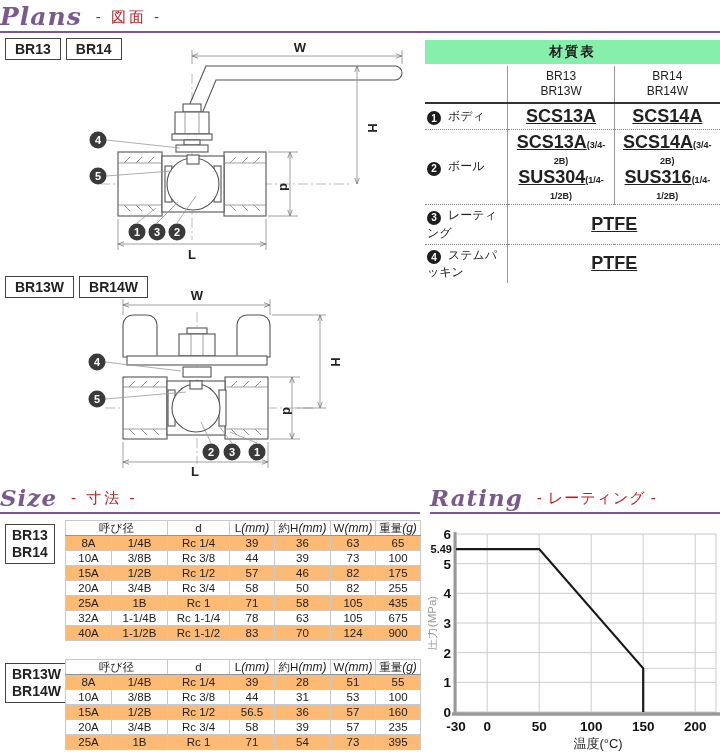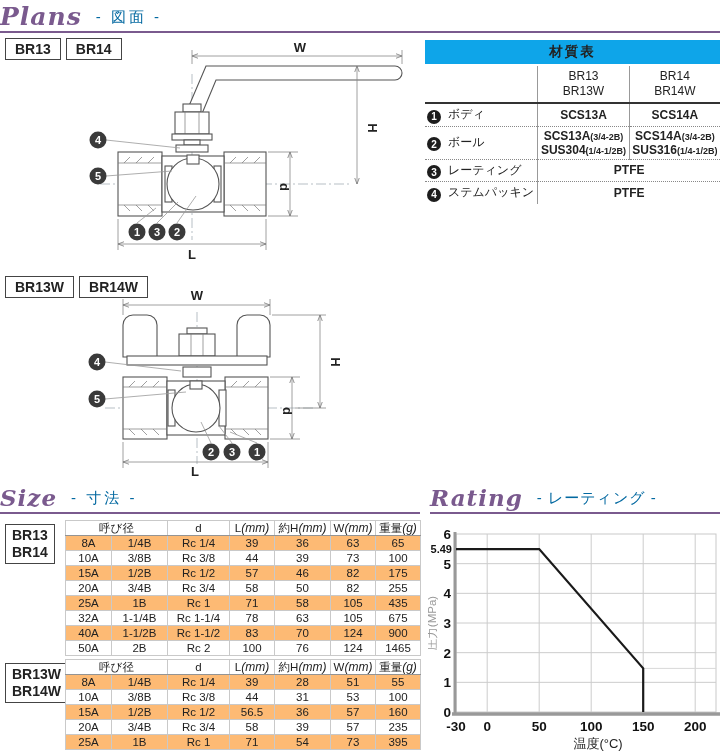--- a/index.html
+++ b/index.html
@@ -3,21 +3,21 @@
 <meta charset="utf-8">
 <style>
   html,body{margin:0;padding:0;background:#fff;}
   .page{position:relative;width:720px;height:756px;background:#fff;overflow:hidden;
         font-family:"Liberation Sans",sans-serif;color:#222;}
 
   
   .sec-head{position:absolute;border-bottom:2.5px solid #7a5a8e;height:29px;}
   .script{font-family:"DejaVu Serif",serif;font-style:italic;font-weight:bold;
           font-size:25px;color:#7a5a8e;letter-spacing:1px;line-height:29px;}
-  .sub{font-size:15px;color:#0369a1;letter-spacing:3px;margin-left:14px;vertical-align:3px;text-align:right;}
+  .sub{font-size:15px;color:#b91c1c;letter-spacing:3px;margin-left:14px;vertical-align:3px;text-align:right;}
 
   
   .tag-row{position:absolute;display:flex;gap:5px;}
   .tag{border:1.5px solid #444;background:#fff;font-weight:bold;font-size:14px;
        padding:1px 9px;line-height:18px;}
   .side-tag{position:absolute;border:1.5px solid #444;background:#fff;font-weight:bold;
             font-size:14px;text-align:center;padding:2px 6px;line-height:17px;}
   .side-tag span{display:block;}
 
   
@@ -26,35 +26,35 @@
   .thin{stroke:#777;stroke-width:0.7;fill:none;}
   .cl{stroke:#9aa4ad;stroke-width:0.7;stroke-dasharray:10 3 2 3;fill:none;}
   .dim{stroke:#888;stroke-width:0.8;fill:none;}
   .dimtxt{font:600 13px "Liberation Sans",sans-serif;fill:#222;text-anchor:middle;}
   .ldr{stroke:#999;stroke-width:0.8;fill:none;}
   .co circle{fill:#3a3a3a;stroke:none;}
   .co text{font:bold 11px "Liberation Sans",sans-serif;fill:#fff;text-anchor:middle;}
 
   
   .mat-wrap{position:absolute;left:425px;top:40px;width:295px;}
-  .mat-title{background:#0ea5e9;text-align:center;font-weight:bold;font-size:13.5px;
+  .mat-title{background:#86efac;text-align:center;font-weight:bold;font-size:13.5px;
              padding:3px 0;letter-spacing:2px;}
   table.mat{width:100%;border-collapse:collapse;font-size:12px;margin-top:2px;}
   .mat td{vertical-align:middle;}
   .mat td+td{border-left:1px solid #999;}
   .mat tr.hdr td{border-bottom:2px solid #333;text-align:center;line-height:1.25;
                  padding:3px 0;color:#222;}
   .mat tr.body td{border-top:1px dotted #888;padding:2px 2px;}
   .mat tr.body:first-of-type td{border-top:none;}
   .mat td.lbl{display:table-cell;padding-left:3px;}
   .cnum{display:inline-flex;width:14px;height:14px;border-radius:50%;background:#1d1d1d;
         color:#fff;font-size:10px;font-weight:bold;align-items:center;justify-content:center;
         margin-right:7px;vertical-align:-2px;}
   .mat .val{text-align:center;}
-  .mat .val .m{font-weight:bold;font-size:12px;}
+  .mat .val .m{font-weight:bold;font-size:18px;text-decoration:underline;}
   .mat .val .s{font-weight:bold;font-size:9px;}
 
   
   .size-pos{position:absolute;}
   table.size{border-collapse:collapse;font-size:11.5px;table-layout:fixed;width:355px;background:#fff;padding-left:20px;}
   .size th,.size td{border:1px solid #c9c9c9;text-align:center;padding:0;height:14px;
                     line-height:14px;font-weight:normal;overflow:hidden;}
   .size thead th{border-bottom:1px solid #949494;background:#fff;color:#222;}
   .size .unit{font-size:12px;font-style:italic;}
   .size tr.shade td{background:#fdba74;}
@@ -389,29 +389,20 @@
           </tr>
           <tr class="shade">
             <td>40A</td>
             <td>1-1/2B</td>
             <td>Rc 1-1/2</td>
             <td>83</td>
             <td>70</td>
             <td>124</td>
             <td>900</td>
           </tr>
-          <tr>
-            <td>50A</td>
-            <td>2B</td>
-            <td>Rc 2</td>
-            <td>100</td>
-            <td>76</td>
-            <td>124</td>
-            <td>1465</td>
-          </tr>
         </tbody>
     </table>
   </div>
 
   <div class="side-tag" style="left:5px;top:663px;">
     <span>BR13W</span>
     <span>BR14W</span>
   </div>
   <div class="size-pos" style="left:65px;top:659px;">
     <table class="size" id="size-table-2">

